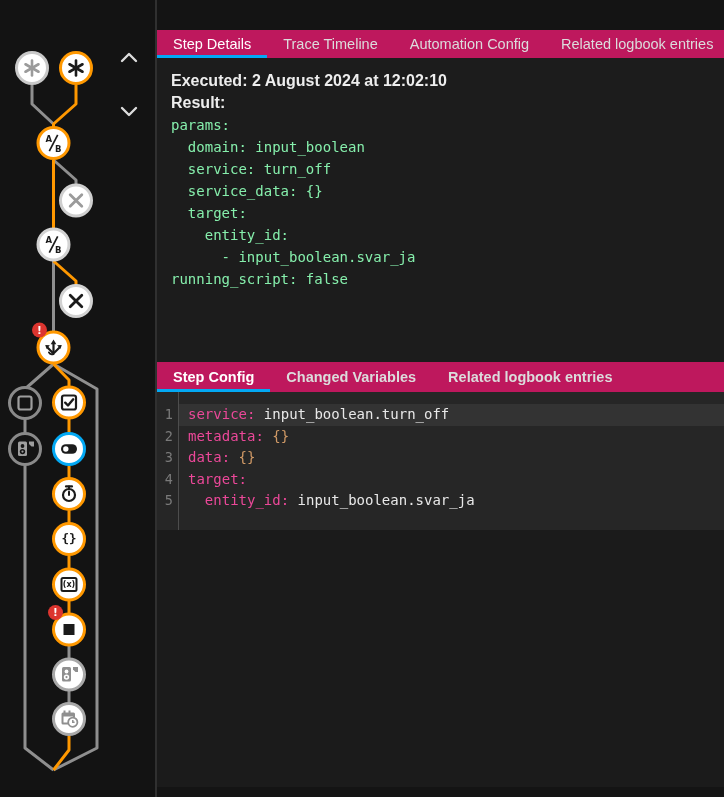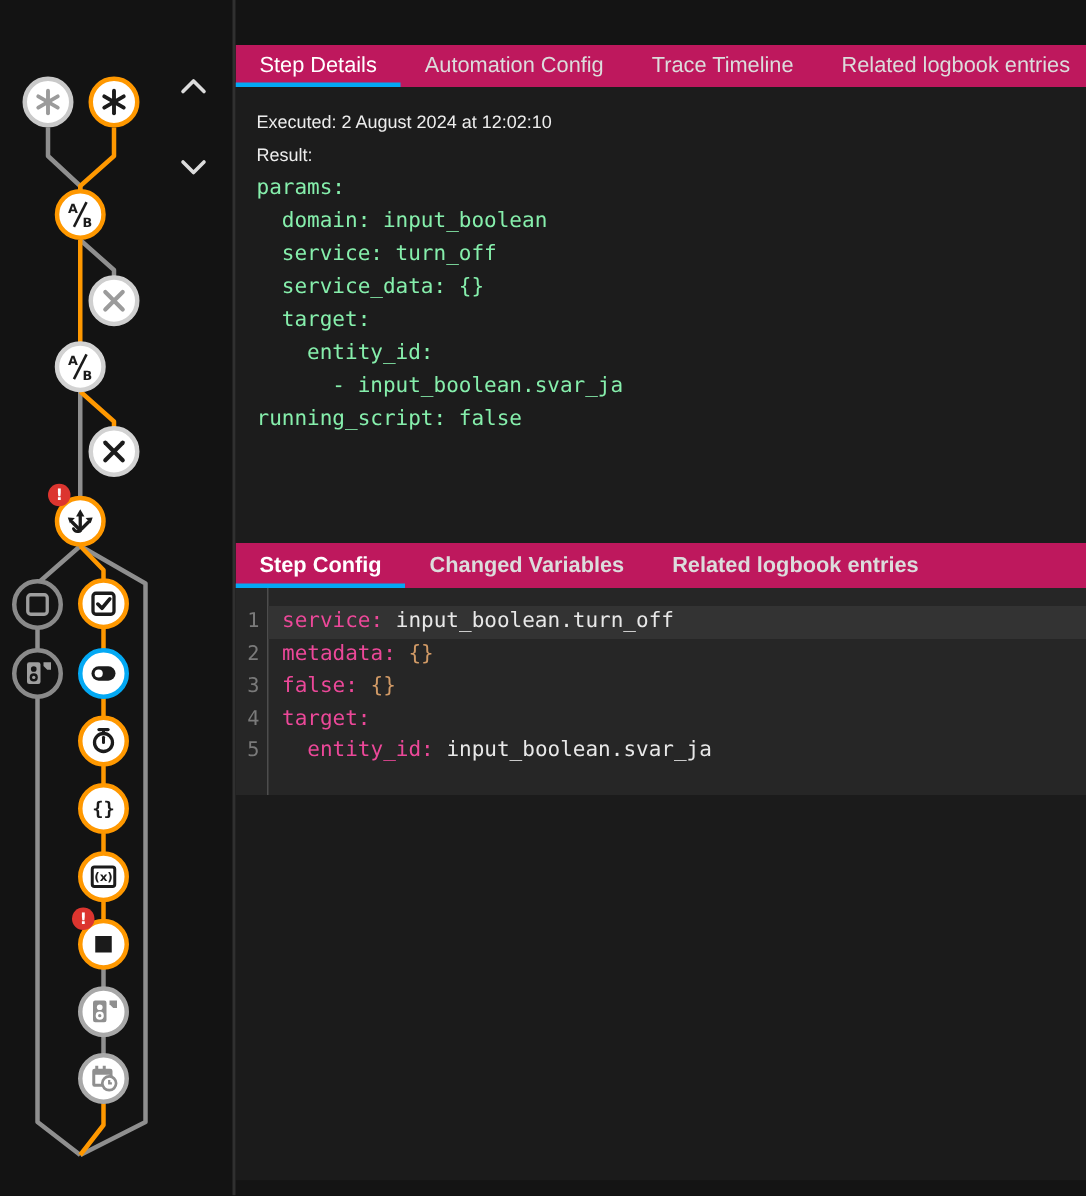--- a/index.html
+++ b/index.html
@@ -21,21 +21,21 @@
   .tabbar { height:28px; background:#be185d; display:flex; align-items:stretch;
             overflow:hidden; white-space:nowrap; }
   .tabbar.bottom { height:30px;font-weight:bold; }
   .tab { flex:0 0 auto; padding:0 16px; display:flex; align-items:center;
          font-size:14.5px; color:#dcdcdc; position:relative; cursor:pointer; }
   .tab.active { color:#ffffff; }
   .tab.active::after { content:""; position:absolute; left:0; right:0; bottom:0;
                        height:3px; background:#03a9f4; }
 
   .pane { height:304px; background:#1c1c1c; padding:12px 0 0 14px; overflow:hidden; }
-  .executed, .result { font-size:12px; line-height:22px; color:#ededed; }
+  .executed, .result { font-size:16px; line-height:22px; color:#ededed;font-weight:bold; }
   .yaml { font-family:"DejaVu Sans Mono", monospace; font-size:14px; line-height:22px;
           color:#86efac; }
 
   .editor { height:138px; background:#262626; display:flex; overflow:hidden;
             font-family:"DejaVu Sans Mono", monospace; font-size:14px; }
   .gutter { flex:0 0 22px; padding-top:12px; border-right:1px solid #4d4d4d; }
   .lnum { height:21.6px; line-height:21.6px; text-align:right; padding-right:5px;
           color:#7a7a7a; font-size:13.5px; }
   .codecol { flex:1; padding-top:12px; min-width:0; }
   .cline { height:21.6px; line-height:21.6px; padding-left:9px; white-space:pre;
@@ -253,22 +253,22 @@
         <path d="M5,9 L12,16 L19,9" fill="none" stroke="#dcdcdc" stroke-width="2.4" stroke-linecap="round" stroke-linejoin="round"></path>
       </svg>
     </button>
   </aside>
 
   <main class="content">
     <div class="topstrip"></div>
 
     <nav class="tabbar" id="top-tabs">
         <div class="tab active">Step Details</div>
+        <div class="tab">Trace Timeline</div>
         <div class="tab">Automation Config</div>
-        <div class="tab">Trace Timeline</div>
         <div class="tab">Related logbook entries</div>
       </nav>
 
     <section class="pane">
       <div class="executed">Executed: 2 August 2024 at 12:02:10</div>
       <div class="result">Result:</div>
       <pre class="yaml" id="yaml-block">params:
   domain: input_boolean
   service: turn_off
   service_data: {}
@@ -288,21 +288,21 @@
       <div class="gutter" id="gutter">
           <div class="lnum">1</div>
           <div class="lnum">2</div>
           <div class="lnum">3</div>
           <div class="lnum">4</div>
           <div class="lnum">5</div>
         </div>
       <div class="codecol" id="codecol">
           <div class="cline active"><span class="t-key">service:</span><span class="t-plain"> input_boolean.turn_off</span></div>
           <div class="cline"><span class="t-key">metadata:</span><span class="t-plain"> </span><span class="t-brace">{}</span></div>
-          <div class="cline"><span class="t-key">false:</span><span class="t-plain"> </span><span class="t-brace">{}</span></div>
+          <div class="cline"><span class="t-key">data:</span><span class="t-plain"> </span><span class="t-brace">{}</span></div>
           <div class="cline"><span class="t-key">target:</span></div>
           <div class="cline"><span class="t-plain">  </span><span class="t-key">entity_id:</span><span class="t-plain"> input_boolean.svar_ja</span></div>
         </div>
     </section>
 
     <div class="below"></div>
     <div class="footer"></div>
   </main>
 </div>
 

